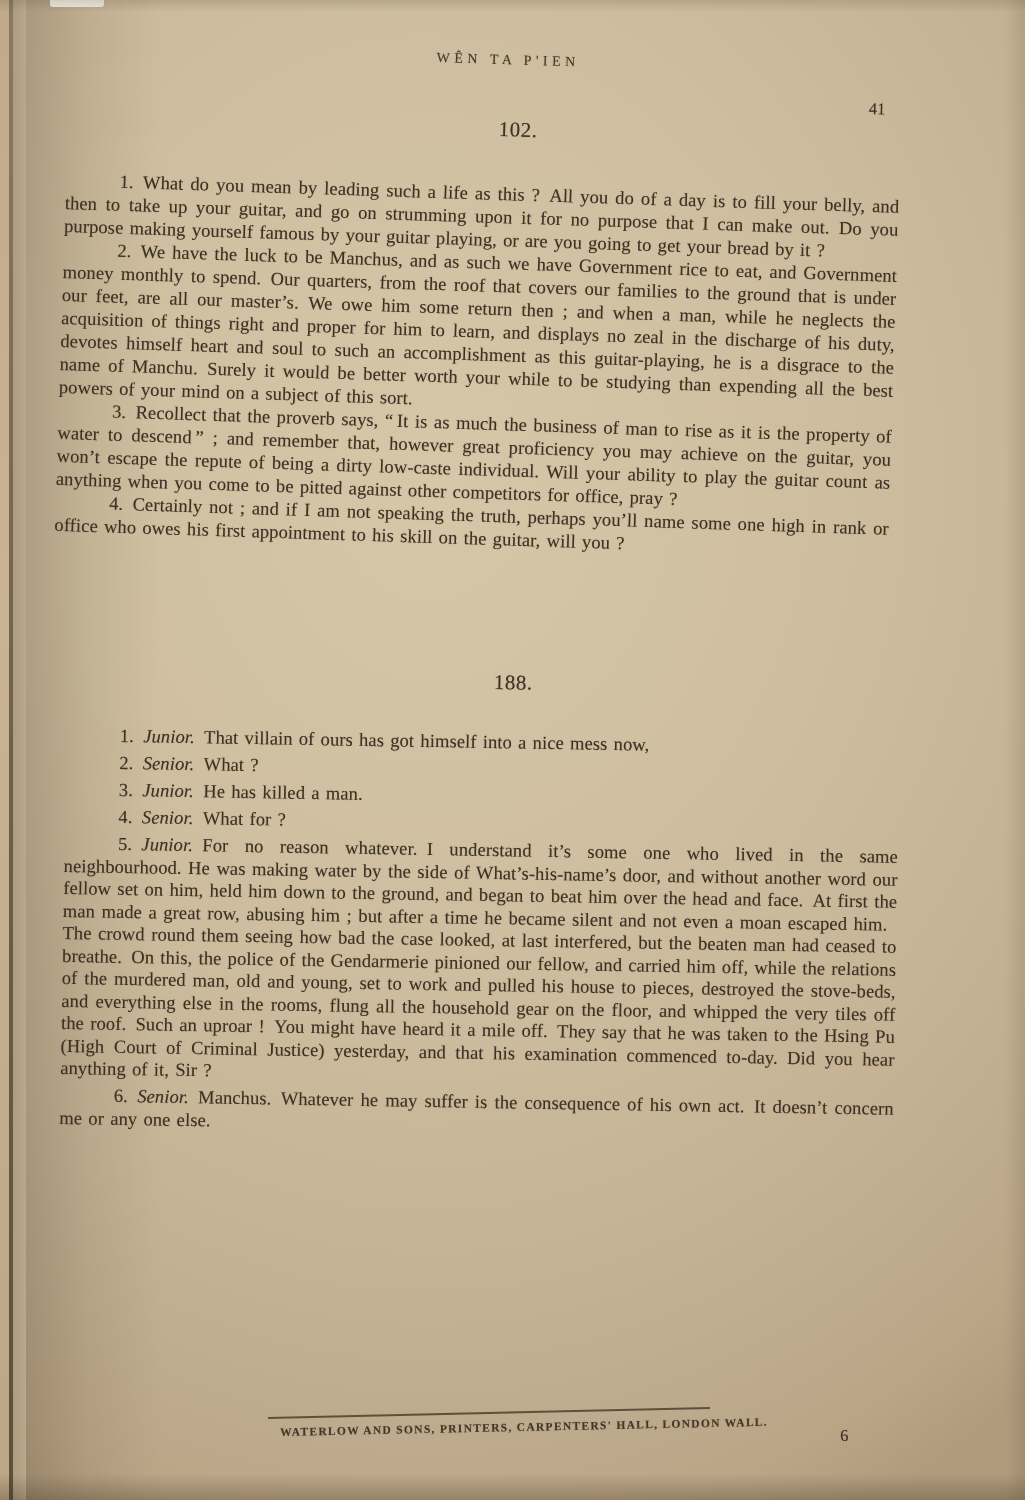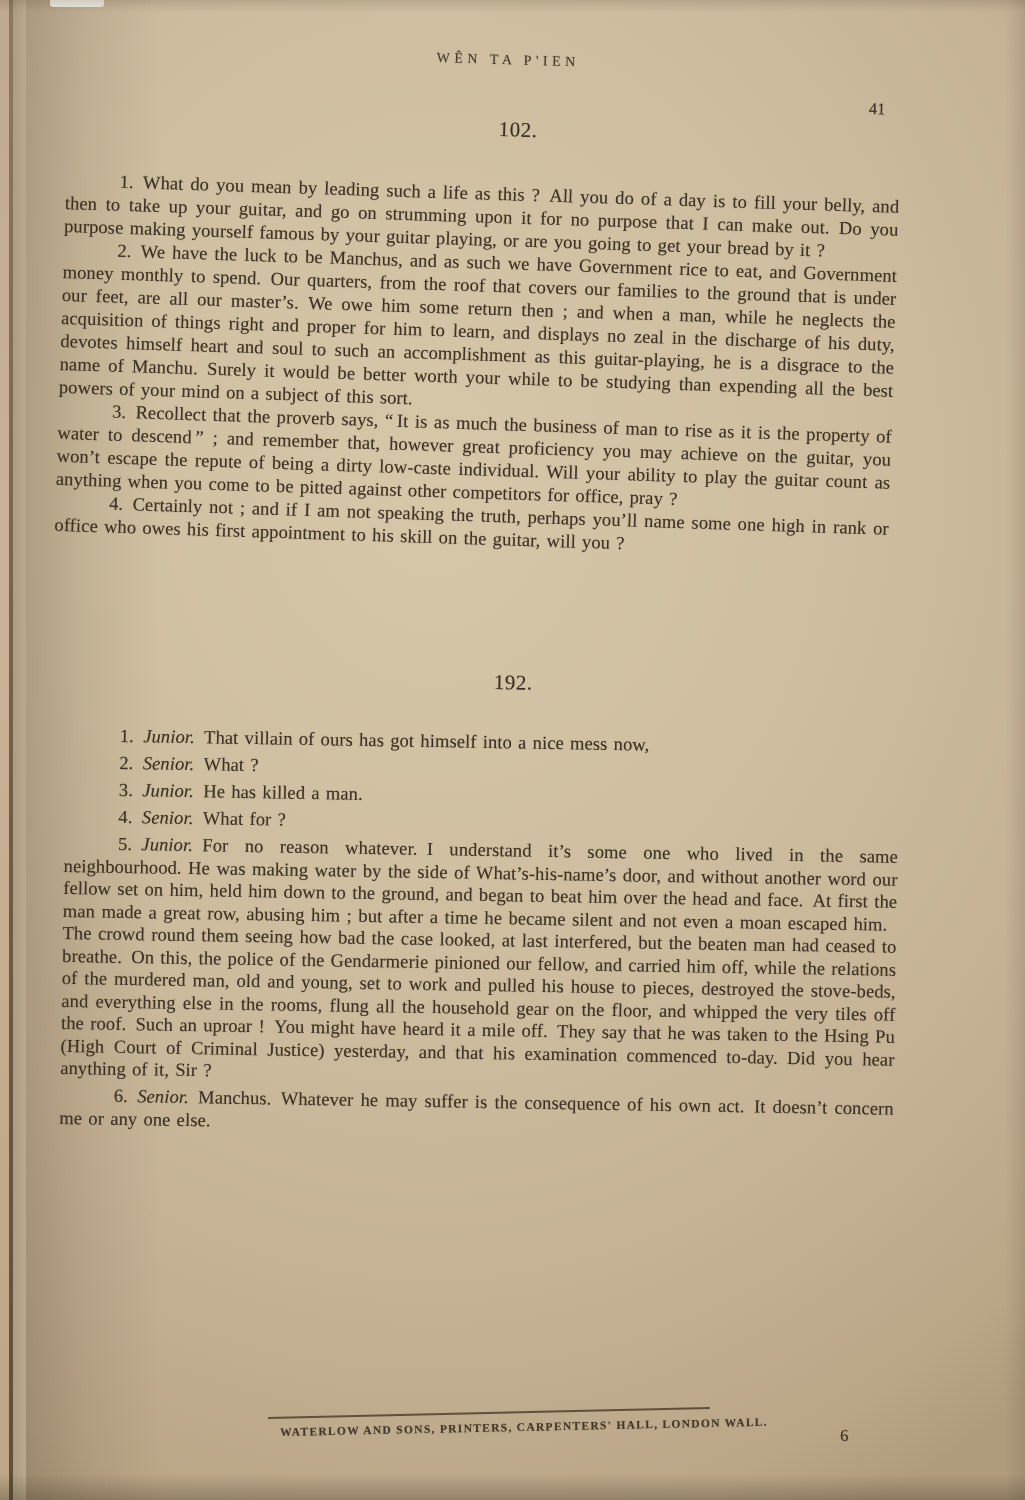--- a/index.html
+++ b/index.html
@@ -73,21 +73,21 @@
   <div class="abs folio-41 ink">41</div>
 
   <div class="abs sec-num sec-num-102 ink">102.</div>
   <div id="sec102-paras" class="abs body-block block-102 ink">
       <p class="para">1. What do you mean by leading such a life as this&nbsp;? All you do of a day is to fill your belly, and then to take up your guitar, and go on strumming upon it for no purpose that I can make out. Do you purpose making yourself famous by your guitar playing, or are you going to get your bread by it&nbsp;?</p>
       <p class="para">2. We have the luck to be Manchus, and as such we have Government rice to eat, and Government money monthly to spend. Our quarters, from the roof that covers our families to the ground that is under our feet, are all our master’s. We owe him some return then&nbsp;; and when a man, while he neglects the acquisition of things right and proper for him to learn, and displays no zeal in the discharge of his duty, devotes himself heart and soul to such an accomplishment as this guitar-playing, he is a disgrace to the name of Manchu. Surely it would be better worth your while to be studying than expending all the best powers of your mind on a subject of this sort.</p>
       <p class="para">3. Recollect that the proverb says, “ It is as much the business of man to rise as it is the property of water to descend ”&nbsp;; and remember that, however great proficiency you may achieve on the guitar, you won’t escape the repute of being a dirty low-caste individual. Will your ability to play the guitar count as anything when you come to be pitted against other competitors for office, pray&nbsp;?</p>
       <p class="para">4. Certainly not&nbsp;; and if I am not speaking the truth, perhaps you’ll name some one high in rank or office who owes his first appointment to his skill on the guitar, will you&nbsp;?</p>
     </div>
 
-  <div class="abs sec-num sec-num-103 ink">192.</div>
+  <div class="abs sec-num sec-num-103 ink">188.</div>
   <div id="sec103-dialogue" class="abs body-block block-103 ink">
       <p class="ditem"><span>1. </span><i class="speaker">Junior.</i><span> That villain of ours has got himself into a nice mess now,</span></p>
       <p class="ditem"><span>2. </span><i class="speaker">Senior.</i><span> What&nbsp;?</span></p>
       <p class="ditem"><span>3. </span><i class="speaker">Junior.</i><span> He has killed a man.</span></p>
       <p class="ditem"><span>4. </span><i class="speaker">Senior.</i><span> What for&nbsp;?</span></p>
       <p class="ditem"><span>5. </span><i class="speaker">Junior.</i><span> For no reason whatever. I understand it’s some one who lived in the same neighbourhood. He was making water by the side of What’s-his-name’s door, and without another word our fellow set on him, held him down to the ground, and began to beat him over the head and face. At first the man made a great row, abusing him&nbsp;; but after a time he became silent and not even a moan escaped him. The crowd round them seeing how bad the case looked, at last interfered, but the beaten man had ceased to breathe. On this, the police of the Gendarmerie pinioned our fellow, and carried him off, while the relations of the murdered man, old and young, set to work and pulled his house to pieces, destroyed the stove-beds, and everything else in the rooms, flung all the household gear on the floor, and whipped the very tiles off the roof. Such an uproar&nbsp;! You might have heard it a mile off. They say that he was taken to the Hsing Pu (High Court of Criminal Justice) yesterday, and that his examination commenced to-day. Did you hear anything of it, Sir&nbsp;?</span></p>
       <p class="ditem"><span>6. </span><i class="speaker">Senior.</i><span> Manchus. Whatever he may suffer is the consequence of his own act. It doesn’t concern me or any one else.</span></p>
     </div>
 
   <div class="abs footer-rule"></div>

